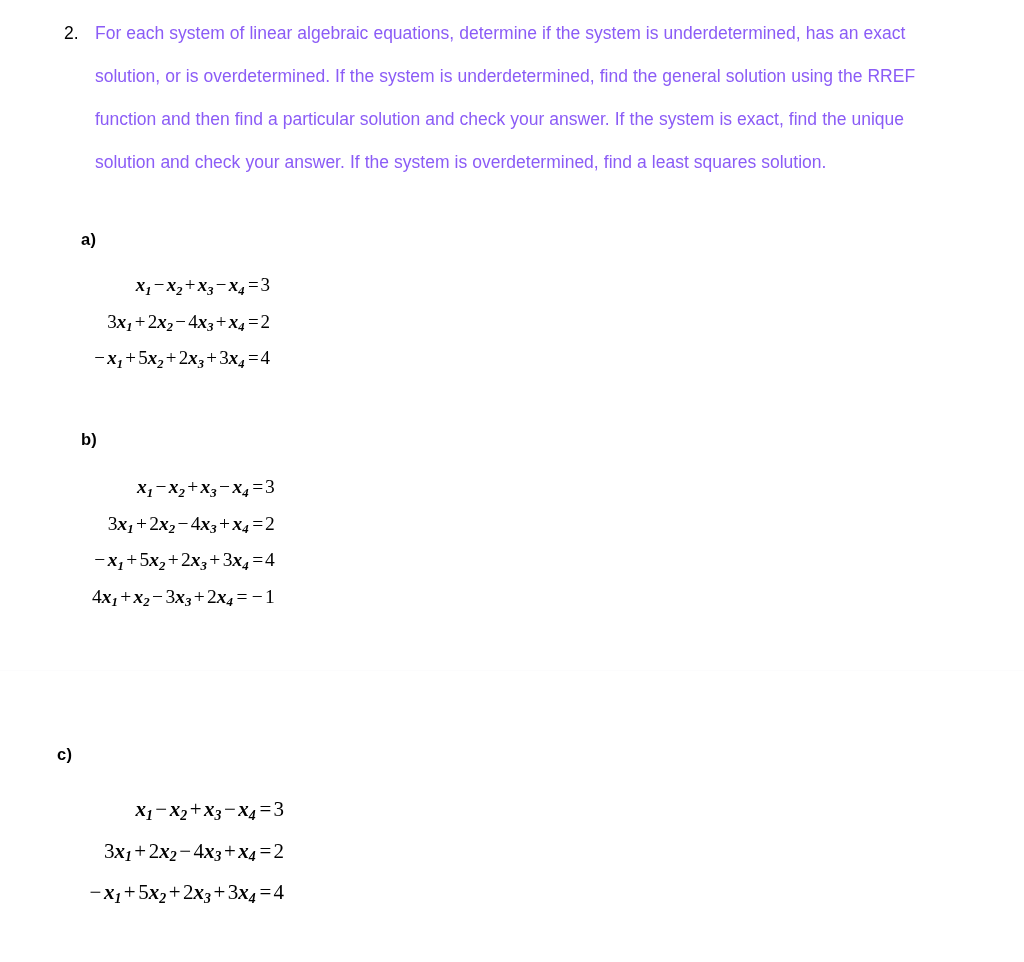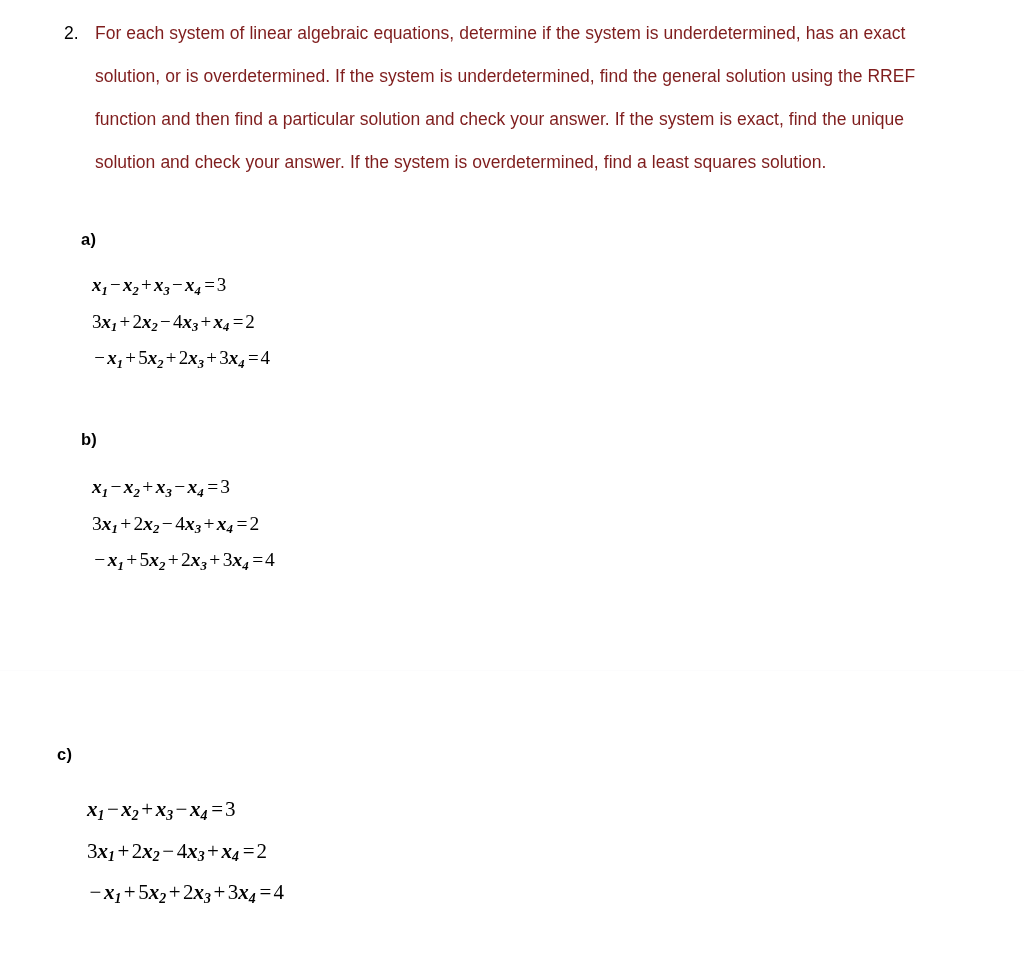--- a/index.html
+++ b/index.html
@@ -30,21 +30,21 @@
     flex: 0 0 auto;
     width: 31px;
     font-size: 17.5px;
     line-height: 43px;
     color: #000;
   }
   .problem-body {
     flex: 1 1 auto;
     font-size: 17.5px;
     line-height: 43px;
-    color: #7f1d1d;
+    color: #8b5cf6;
     text-align: left;
     word-spacing: 0.2px;
   }
 
   
   .part-label {
     position: absolute;
     font-size: 16.5px;
     font-weight: 700;
     color: #000;
@@ -52,20 +52,21 @@
   }
   #label-a { left: 81px; top: 230px; }
   #label-b { left: 81px; top: 430px; }
   #label-c { left: 57px; top: 745px; }
 
   
   .eq-block {
     position: absolute;
     font-family: "Liberation Serif", serif;
     color: #000;
+    text-align: right;
   }
   #eqs-a { left: 92px; top: 268px; font-size: 19px; }
   #eqs-b { left: 92px; top: 470px; font-size: 19.5px; }
   #eqs-c { left: 87px; top: 790px; font-size: 21px; }
 
   .eq-line {
     white-space: nowrap;
     font-style: normal;
   }
   #eqs-a .eq-line { line-height: 33.5px; }
@@ -123,20 +124,21 @@
       <div class="eq-line"><span class="v">x<sub>1</sub></span><span class="op">−</span><span class="v">x<sub>2</sub></span><span class="op">+</span><span class="v">x<sub>3</sub></span><span class="op">−</span><span class="v">x<sub>4</sub></span><span class="eqs">=</span><span class="n">3</span></div>
       <div class="eq-line"><span class="n">3</span><span class="v">x<sub>1</sub></span><span class="op">+</span><span class="n">2</span><span class="v">x<sub>2</sub></span><span class="op">−</span><span class="n">4</span><span class="v">x<sub>3</sub></span><span class="op">+</span><span class="v">x<sub>4</sub></span><span class="eqs">=</span><span class="n">2</span></div>
       <div class="eq-line"><span class="op">−</span><span class="v">x<sub>1</sub></span><span class="op">+</span><span class="n">5</span><span class="v">x<sub>2</sub></span><span class="op">+</span><span class="n">2</span><span class="v">x<sub>3</sub></span><span class="op">+</span><span class="n">3</span><span class="v">x<sub>4</sub></span><span class="eqs">=</span><span class="n">4</span></div>
     </div>
 
   <div class="part-label" id="label-b">b)</div>
   <div class="eq-block" id="eqs-b">
       <div class="eq-line"><span class="v">x<sub>1</sub></span><span class="op">−</span><span class="v">x<sub>2</sub></span><span class="op">+</span><span class="v">x<sub>3</sub></span><span class="op">−</span><span class="v">x<sub>4</sub></span><span class="eqs">=</span><span class="n">3</span></div>
       <div class="eq-line"><span class="n">3</span><span class="v">x<sub>1</sub></span><span class="op">+</span><span class="n">2</span><span class="v">x<sub>2</sub></span><span class="op">−</span><span class="n">4</span><span class="v">x<sub>3</sub></span><span class="op">+</span><span class="v">x<sub>4</sub></span><span class="eqs">=</span><span class="n">2</span></div>
       <div class="eq-line"><span class="op">−</span><span class="v">x<sub>1</sub></span><span class="op">+</span><span class="n">5</span><span class="v">x<sub>2</sub></span><span class="op">+</span><span class="n">2</span><span class="v">x<sub>3</sub></span><span class="op">+</span><span class="n">3</span><span class="v">x<sub>4</sub></span><span class="eqs">=</span><span class="n">4</span></div>
+      <div class="eq-line"><span class="n">4</span><span class="v">x<sub>1</sub></span><span class="op">+</span><span class="v">x<sub>2</sub></span><span class="op">−</span><span class="n">3</span><span class="v">x<sub>3</sub></span><span class="op">+</span><span class="n">2</span><span class="v">x<sub>4</sub></span><span class="eqs">=</span><span class="op">−</span><span class="n">1</span></div>
     </div>
 
   <div class="page-separator"></div>
 
   <div class="part-label" id="label-c">c)</div>
   <div class="eq-block" id="eqs-c">
       <div class="eq-line"><span class="v">x<sub>1</sub></span><span class="op">−</span><span class="v">x<sub>2</sub></span><span class="op">+</span><span class="v">x<sub>3</sub></span><span class="op">−</span><span class="v">x<sub>4</sub></span><span class="eqs">=</span><span class="n">3</span></div>
       <div class="eq-line"><span class="n">3</span><span class="v">x<sub>1</sub></span><span class="op">+</span><span class="n">2</span><span class="v">x<sub>2</sub></span><span class="op">−</span><span class="n">4</span><span class="v">x<sub>3</sub></span><span class="op">+</span><span class="v">x<sub>4</sub></span><span class="eqs">=</span><span class="n">2</span></div>
       <div class="eq-line"><span class="op">−</span><span class="v">x<sub>1</sub></span><span class="op">+</span><span class="n">5</span><span class="v">x<sub>2</sub></span><span class="op">+</span><span class="n">2</span><span class="v">x<sub>3</sub></span><span class="op">+</span><span class="n">3</span><span class="v">x<sub>4</sub></span><span class="eqs">=</span><span class="n">4</span></div>
     </div>

